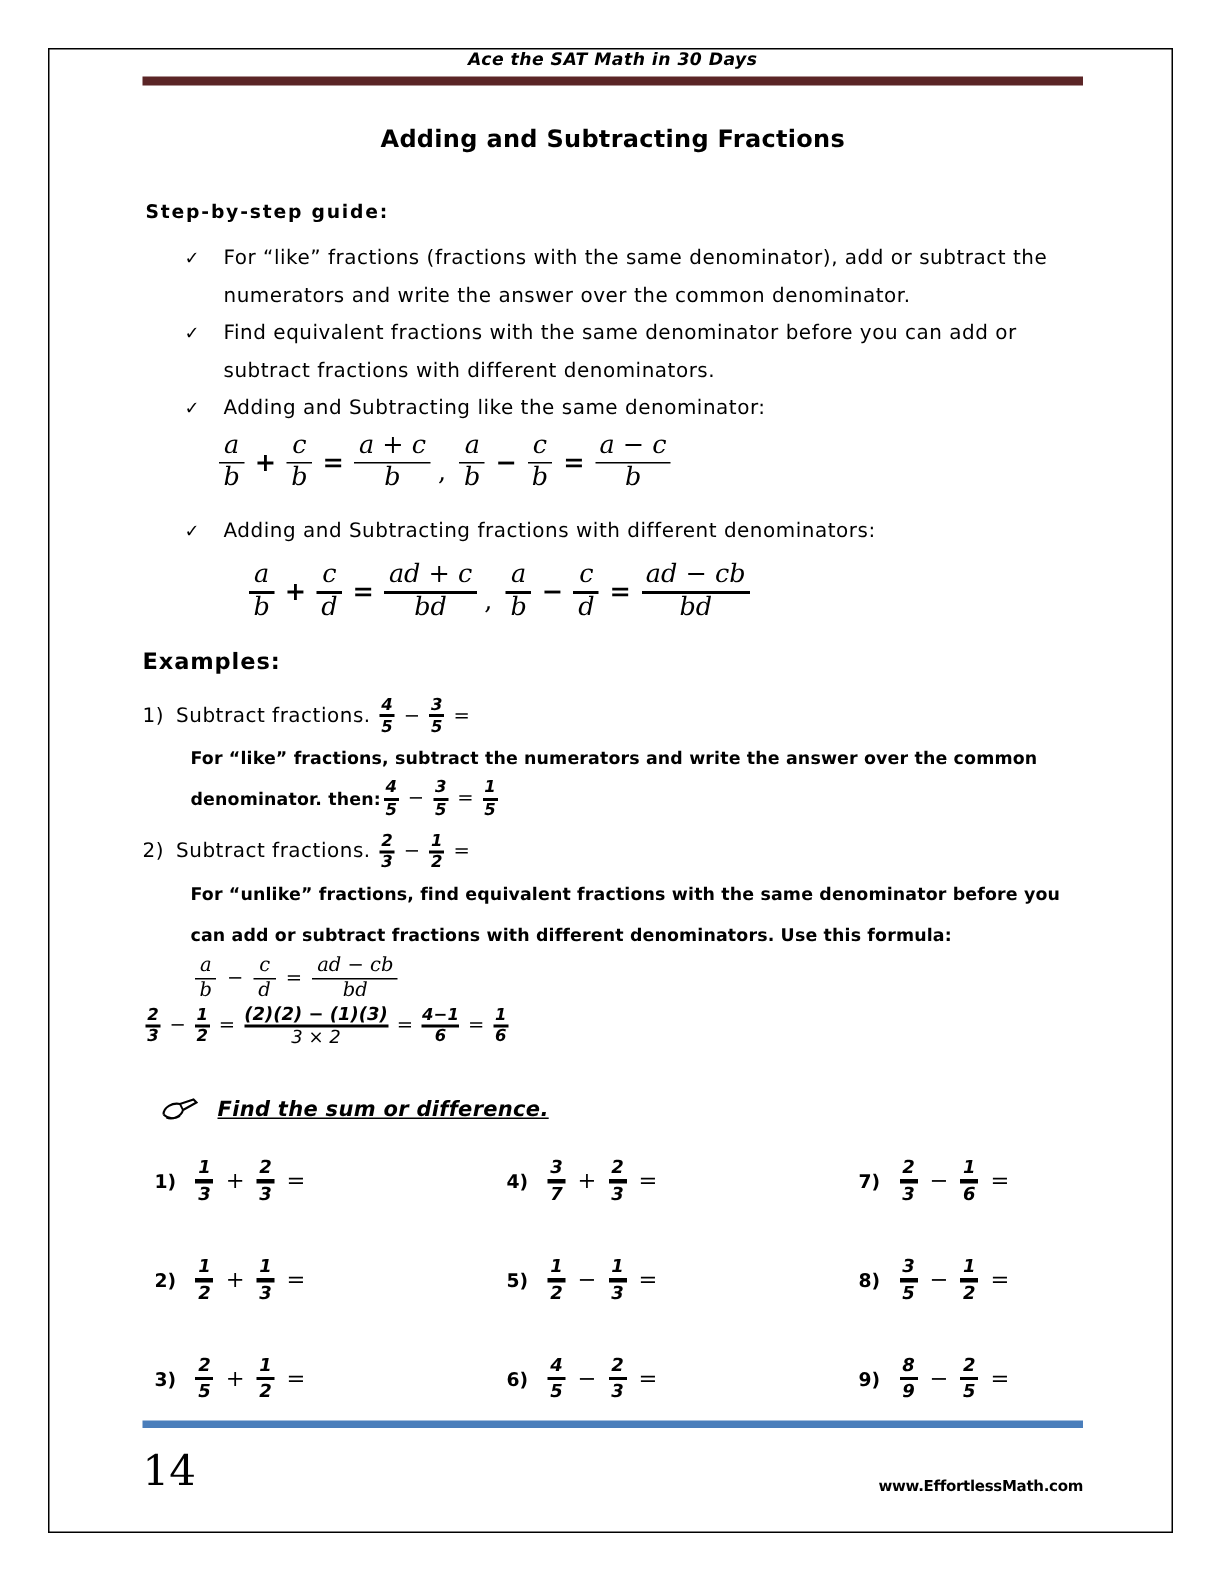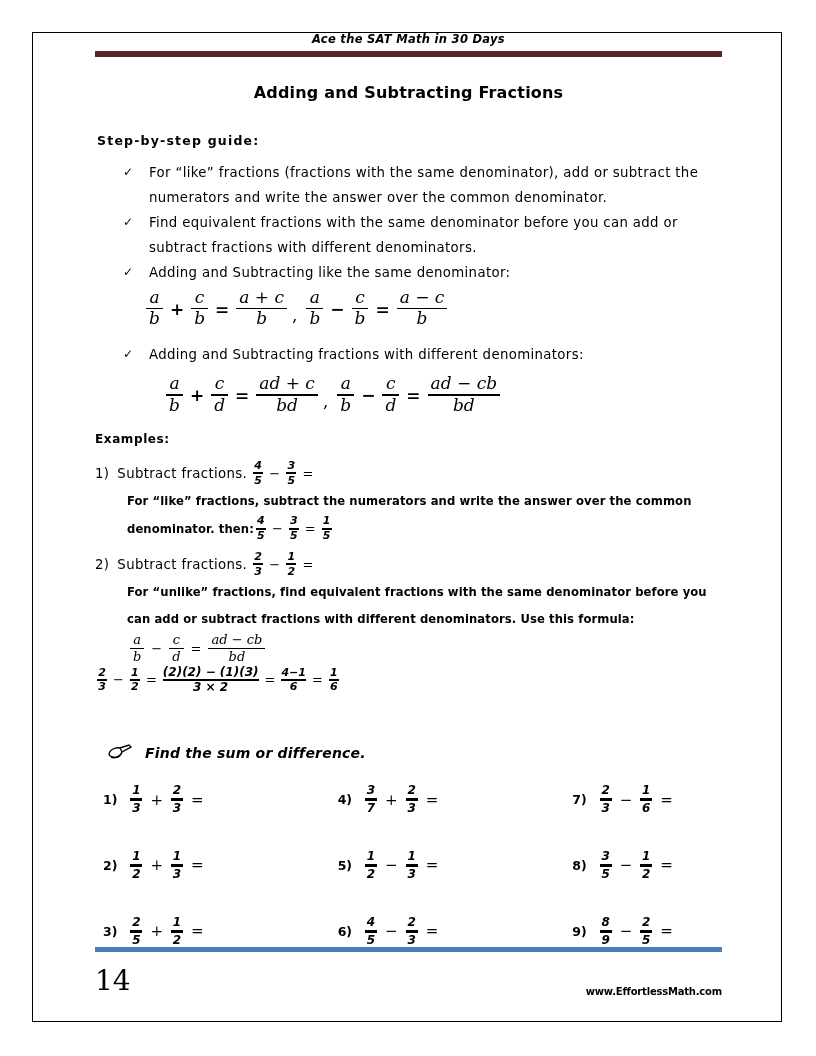--- a/index.html
+++ b/index.html
@@ -136,21 +136,21 @@
     margin-bottom: 2px;
     font-size: 17px;
   }
   #formula-same { margin-left: 48px; }
   #formula-diff { margin-left: 68px; margin-top: 8px; }
 
   
   #examples-heading {
     font-family: "DejaVu Sans", sans-serif;
     font-weight: bold;
-    font-size: 12px;
+    font-size: 15px;
     letter-spacing: 0.6px;
     margin-top: 18px;
     margin-left: 0px;
   }
 
   .example {
     margin-top: 14px;
     margin-left: 0px;
   }
   .ex-line {
@@ -195,23 +195,23 @@
     width: 100%;
     min-width: 10px;
     height: 2px;
     background: #000;
     margin: 0.5px 0;
   }
 
   
   #exercise-heading {
     display: flex;
-    align-items: center;
-    margin-top: 50px;
+    margin-top: 34px;
     margin-left: 12px;
+    text-decoration: underline;
   }
   #exercise-heading .label {
     font-family: "DejaVu Sans", sans-serif;
     font-weight: bold;
     font-style: italic;
     font-size: 14px;
     margin-left: 12px;
     letter-spacing: 0.2px;
   }
   .pen-icon { width: 26px; height: 18px; }
@@ -503,21 +503,21 @@
         <span class="op-light">−</span>
         <span class="ifrac">
           <span>1</span>
           <span class="bar"></span>
           <span>2</span>
         </span>
         <span class="op-light">=</span>
         <span class="ifrac" style="font-size:12px;">
           <span>(2)(2) − (1)(3)</span>
           <span class="bar"></span>
-          <span style="font-weight:bold;">3 × 2</span>
+          <span style="font-weight:normal;">3 × 2</span>
         </span>
         <span class="op-light">=</span>
         <span class="ifrac">
           <span>4−1</span>
           <span class="bar"></span>
           <span>6</span>
         </span>
         <span class="op-light">=</span>
         <span class="ifrac">
           <span>1</span>

